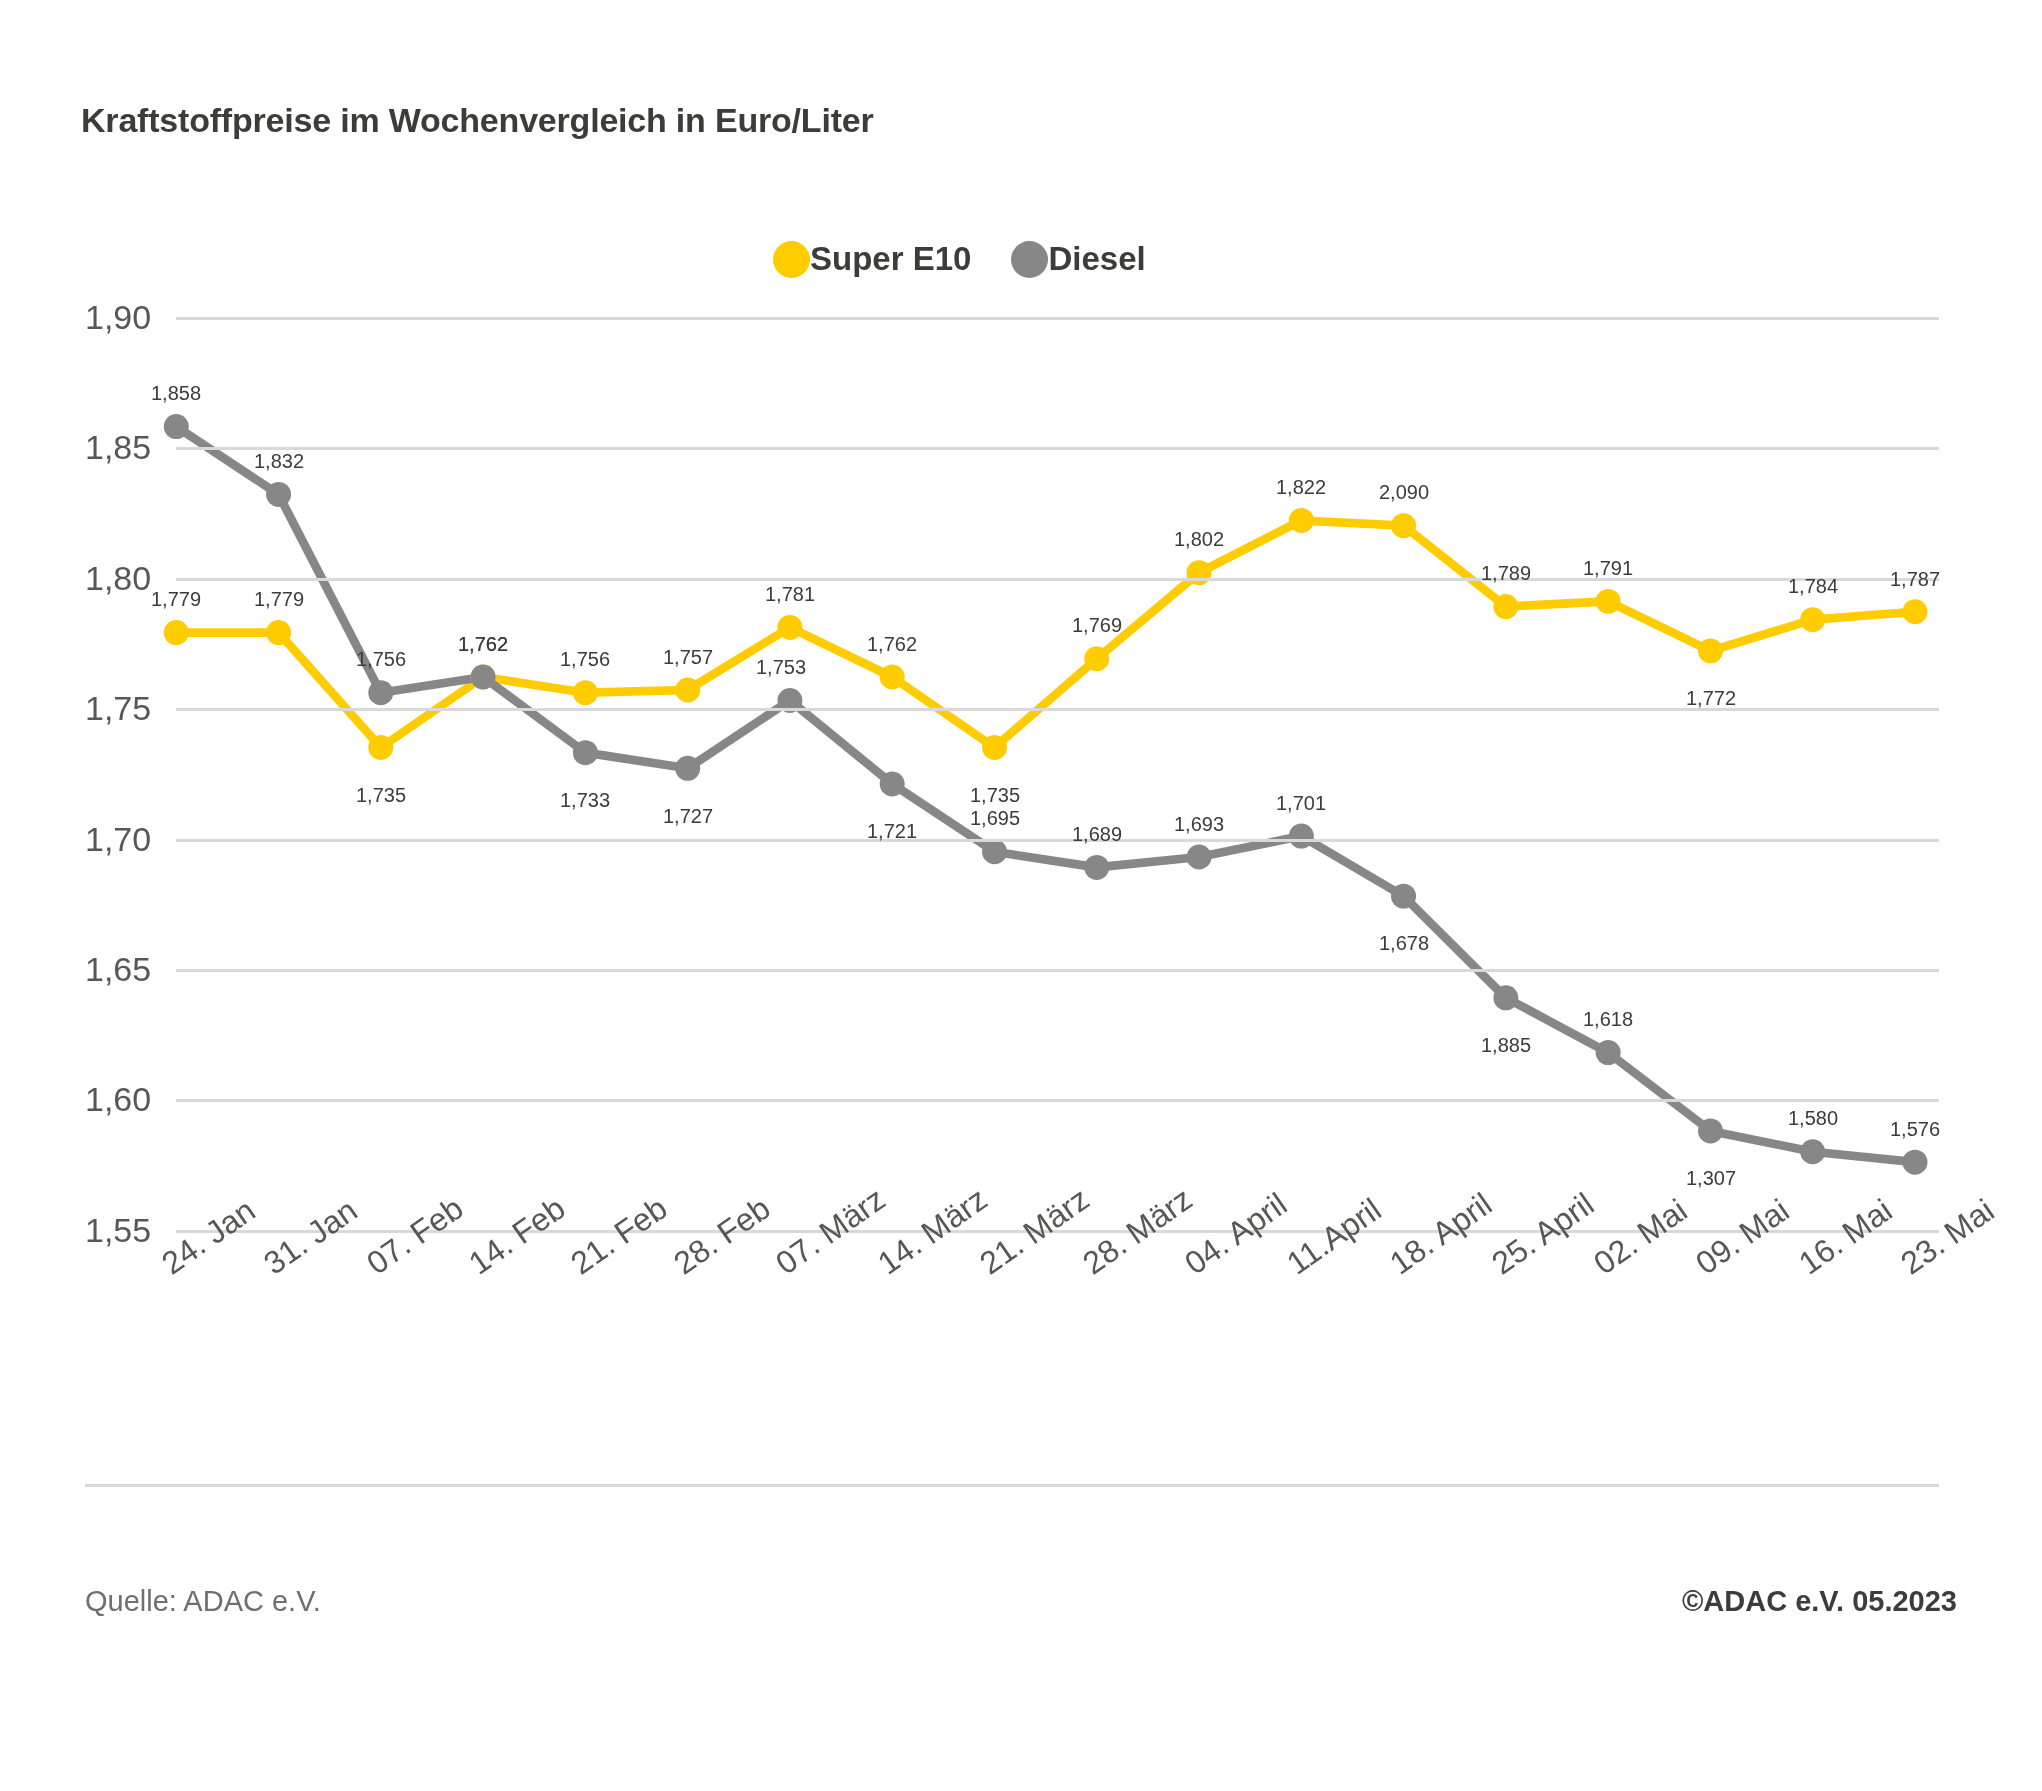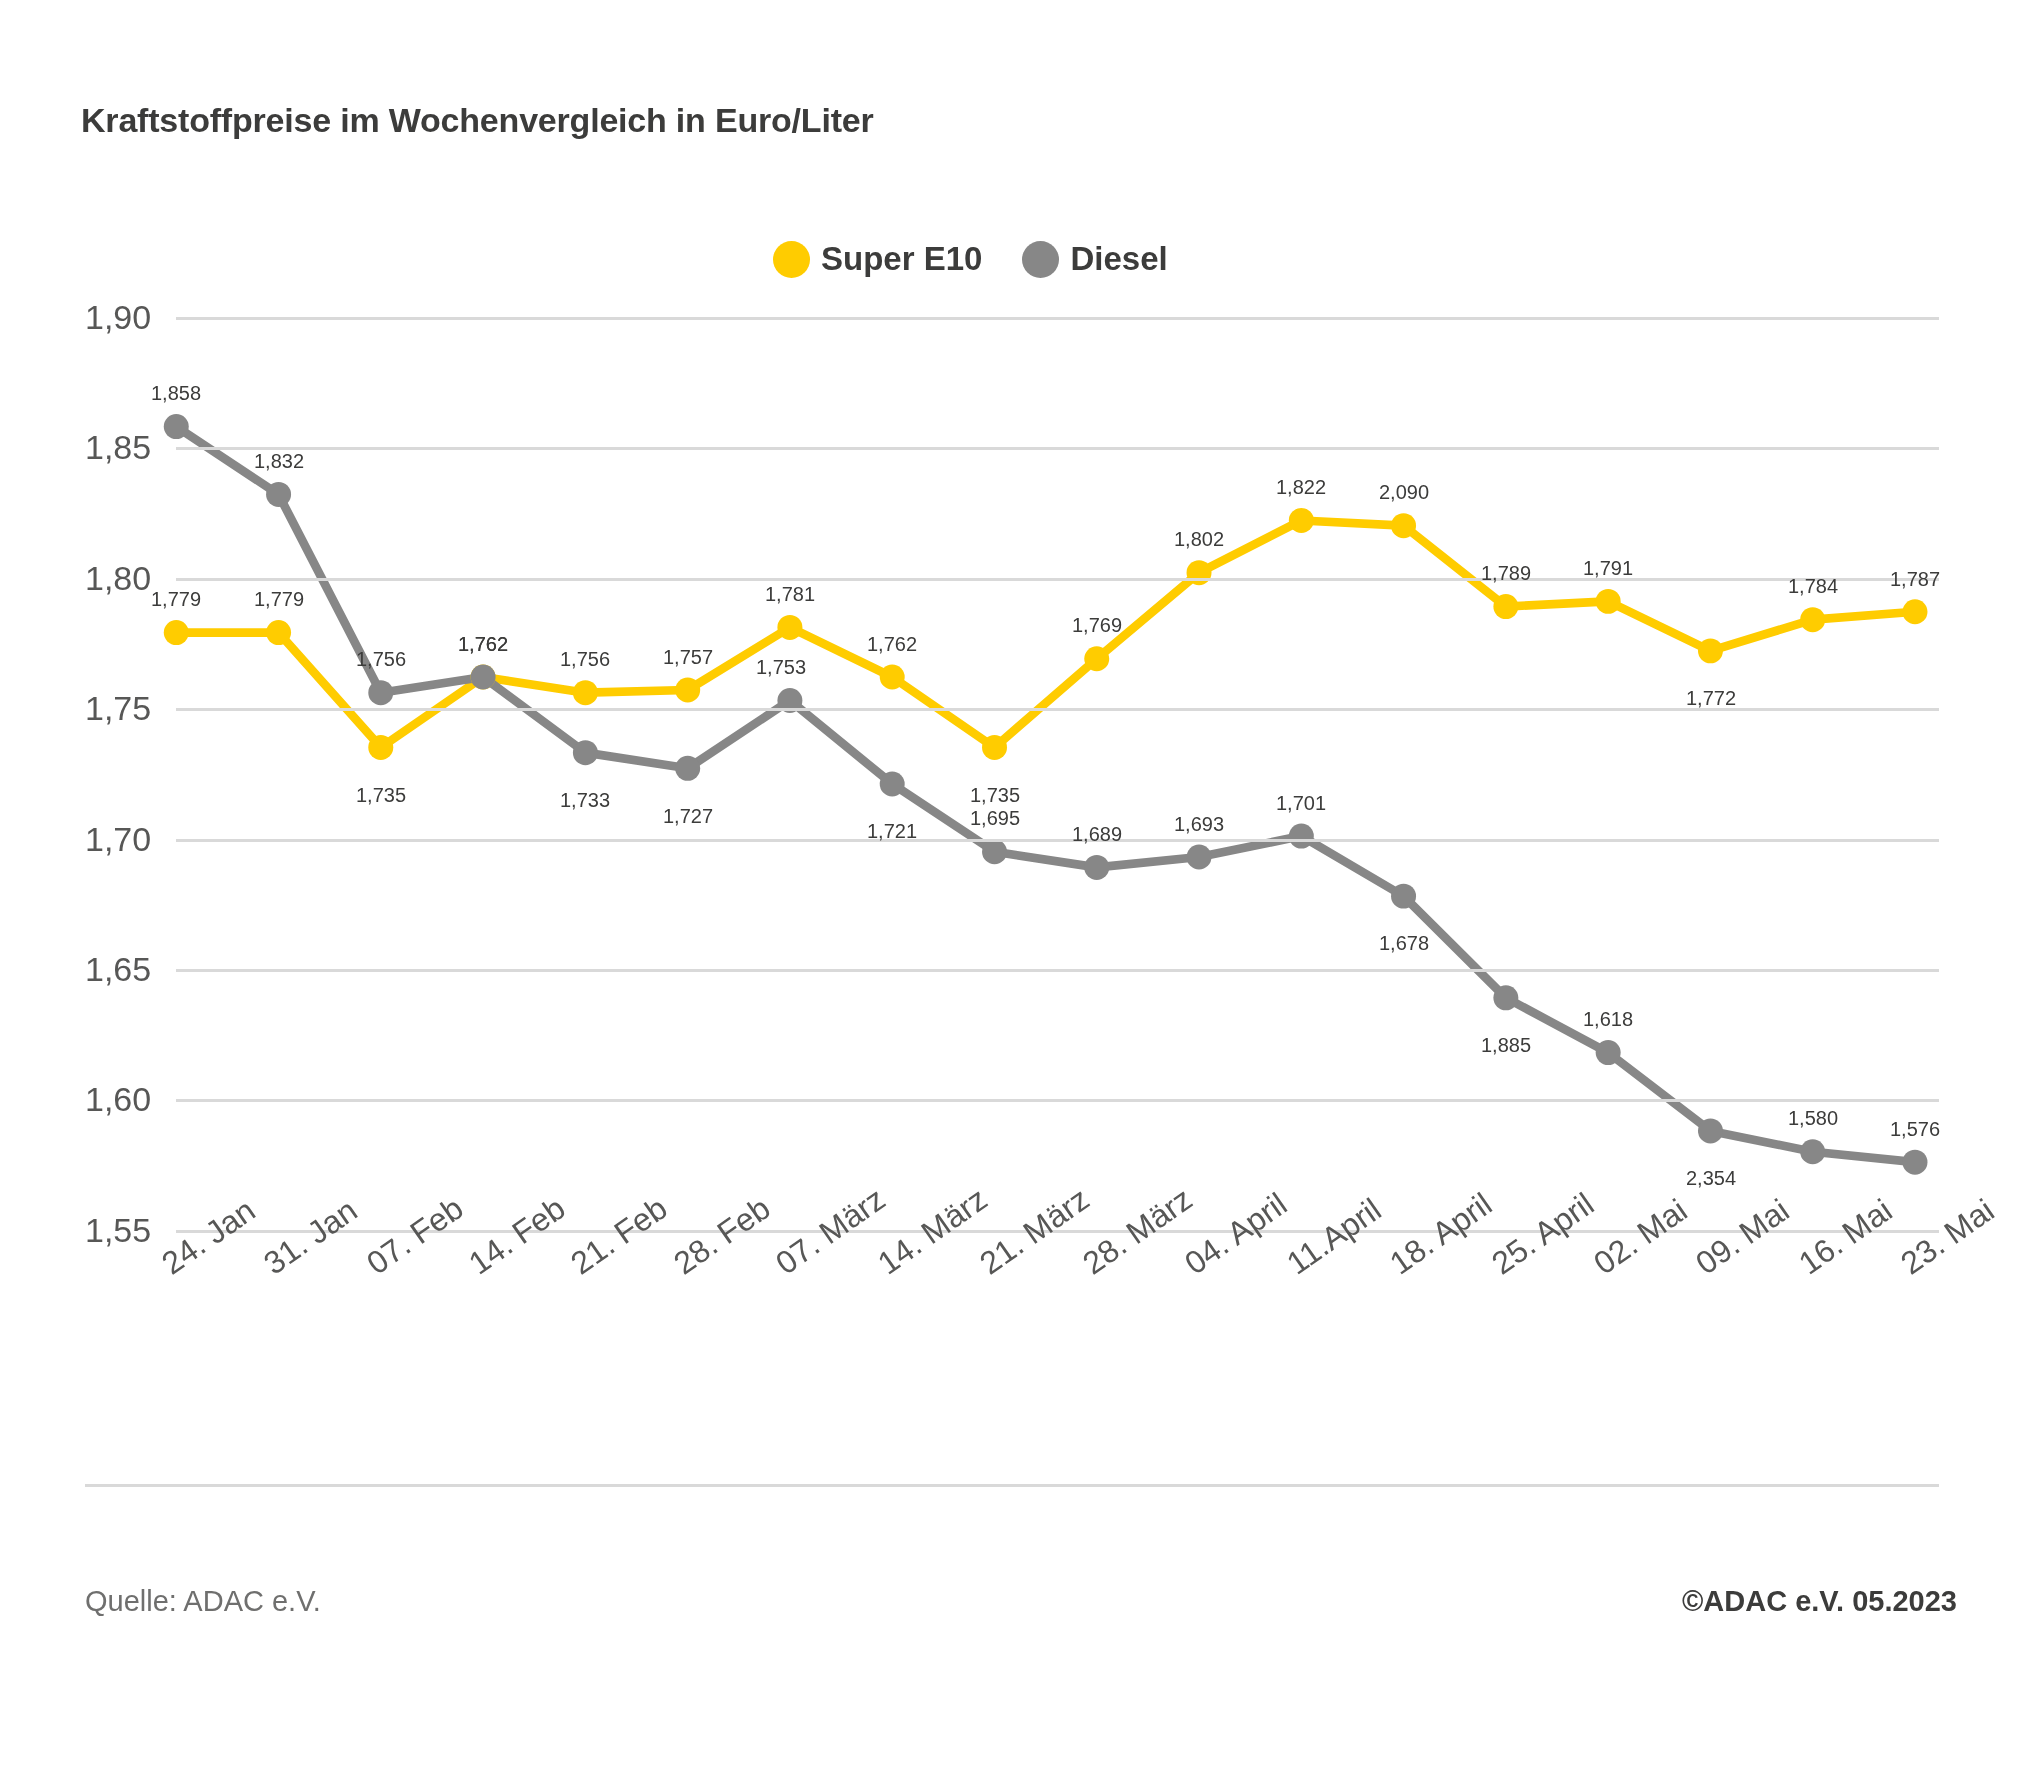--- a/index.html
+++ b/index.html
@@ -32,21 +32,21 @@
     position: absolute;
     left: 773px;
     top: 240px;
     display: flex;
     align-items: center;
     gap: 40px;
   }
   .legend-item {
     display: flex;
     align-items: center;
-    gap: 11px;
+    gap: 0;
   }
   .legend-dot {
     width: 37px;
     height: 37px;
     border-radius: 50%;
     display: block;
   }
   .legend-label {
     font-size: 33px;
     font-weight: bold;
@@ -232,21 +232,21 @@
       <div class="dlabel" style="left: 603px; top: 511px;">1,727</div>
       <div class="dlabel" style="left: 668px; top: 362px; margin-left: 28px;">1,753</div>
       <div class="dlabel" style="left: 807px; top: 526px;">1,721</div>
       <div class="dlabel" style="left: 910px; top: 513px;">1,695</div>
       <div class="dlabel" style="left: 1012px; top: 529px;">1,689</div>
       <div class="dlabel" style="left: 1114px; top: 519px;">1,693</div>
       <div class="dlabel" style="left: 1216px; top: 498px;">1,701</div>
       <div class="dlabel" style="left: 1319px; top: 638px;">1,678</div>
       <div class="dlabel" style="left: 1421px; top: 740px;">1,885</div>
       <div class="dlabel" style="left: 1523px; top: 714px;">1,618</div>
-      <div class="dlabel" style="left: 1626px; top: 873px;">2,354</div>
+      <div class="dlabel" style="left: 1626px; top: 873px;">1,307</div>
       <div class="dlabel" style="left: 1728px; top: 813px;">1,580</div>
       <div class="dlabel" style="left: 1830px; top: 824px;">1,576</div>
     </div>
 
   <div class="xlabels" id="xlabels">
       <div class="xlabel" style="left: 70px; top: 13.4px;">24. Jan</div>
       <div class="xlabel" style="left: 172px; top: 13.4px;">31. Jan</div>
       <div class="xlabel" style="left: 275px; top: 13.4px;">07. Feb</div>
       <div class="xlabel" style="left: 377px; top: 13.4px;">14. Feb</div>
       <div class="xlabel" style="left: 479px; top: 13.4px;">21. Feb</div>

